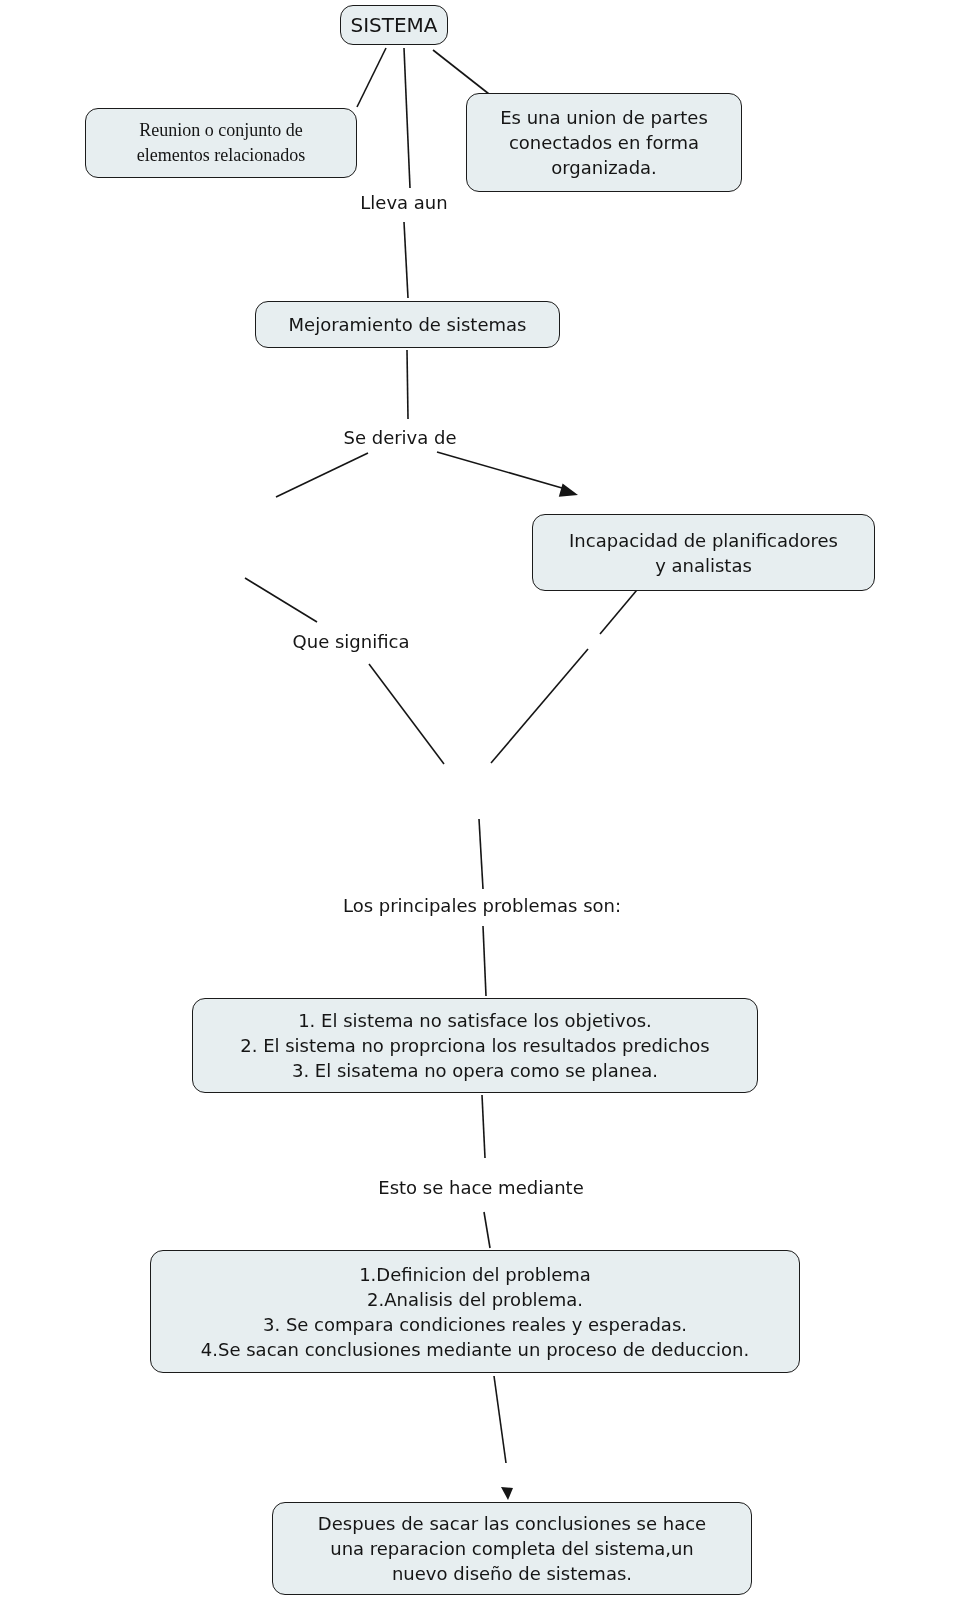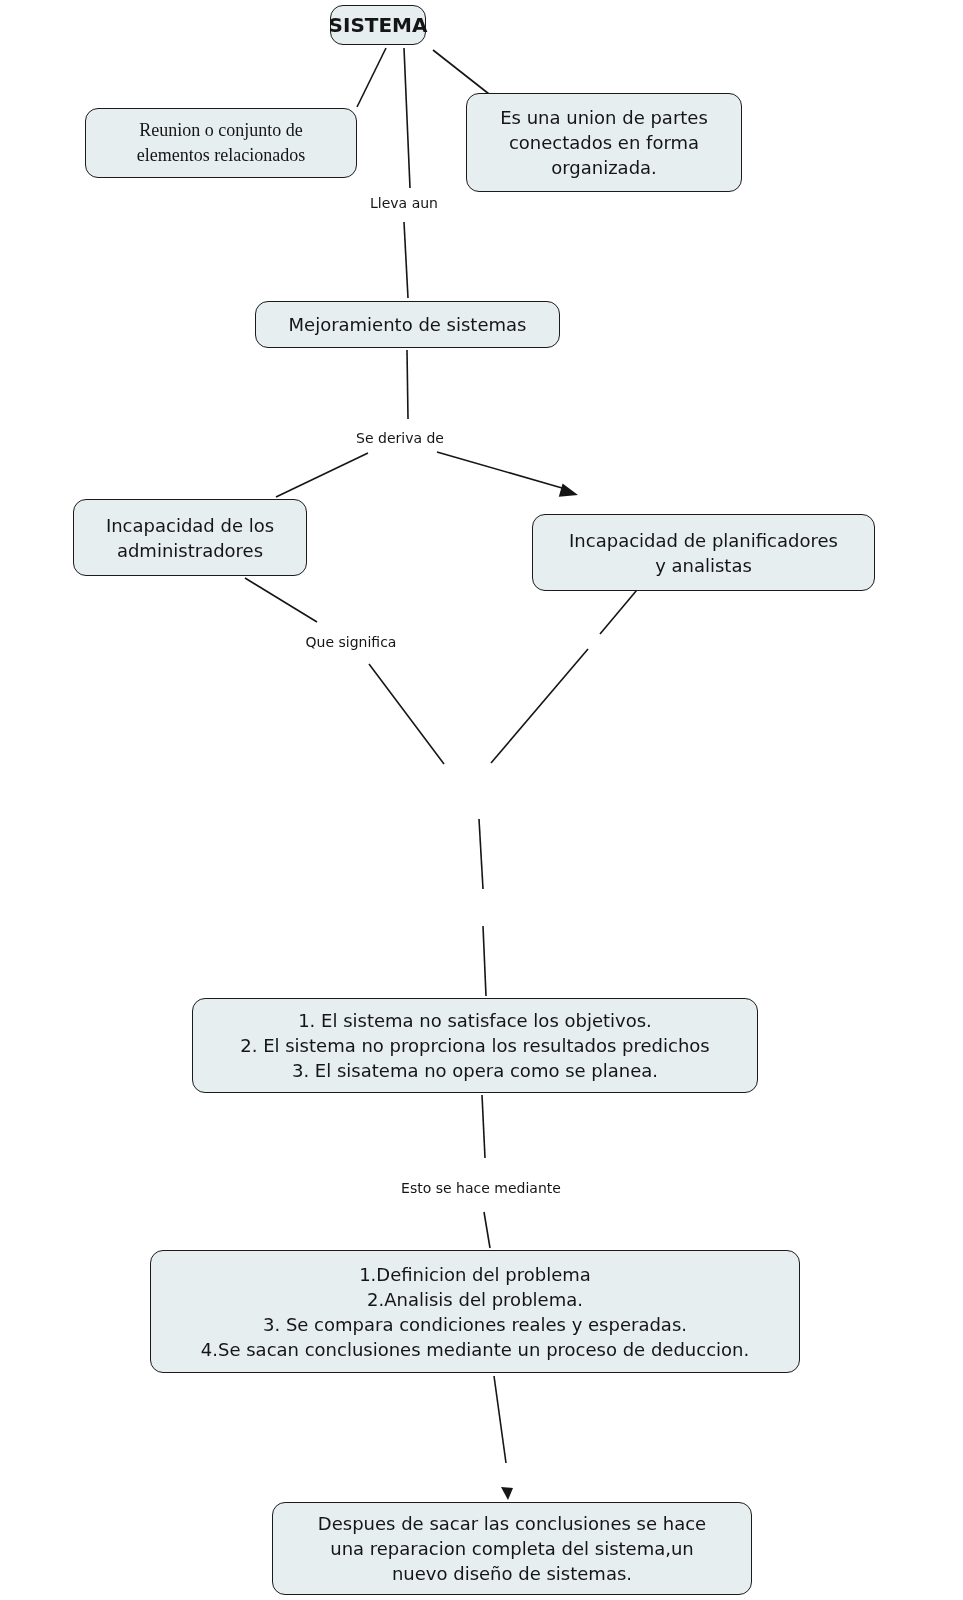--- a/index.html
+++ b/index.html
@@ -10,24 +10,24 @@
   svg.wires{position:absolute;left:0;top:0;width:963px;height:1600px;}
   .node{
     position:absolute;box-sizing:border-box;
     background:#e7eef0;border:1.6px solid #1b1b1b;border-radius:13px;
     display:flex;align-items:center;justify-content:center;text-align:center;
   }
   .node-label{white-space:pre;font-size:18px;line-height:25px;}
   #n-sistema .node-label{font-size:20px;}
   .link-label{
     position:absolute;transform:translateX(-50%);
-    font-size:14px;white-space:nowrap;line-height:24px;
+    font-size:18px;white-space:nowrap;line-height:24px;
   }
   
-  #n-sistema      {left:330px;top:5px;   width:96px;height:40px;font-weight:bold;}
+  #n-sistema      {left:340px;top:5px;   width:108px;height:40px;}
   #n-reunion      {left:85px; top:108px; width:272px;height:70px;font-family:Liberation Serif, serif;}
   #n-union        {left:466px;top:93px;  width:276px;height:99px;}
   #n-mejoramiento {left:255px;top:301px; width:305px;height:47px;}
   #n-incap-admin  {left:73px; top:499px; width:234px;height:77px;}
   #n-incap-plan   {left:532px;top:514px; width:343px;height:77px;}
   #n-asegurar     {left:3px;  top:766px; width:956px;height:50px;}
   #n-problemas    {left:192px;top:998px; width:566px;height:95px;}
   #n-mediante     {left:150px;top:1250px;width:650px;height:123px;}
   #n-despues      {left:272px;top:1502px;width:480px;height:93px;text-align:center;}
   
@@ -79,24 +79,20 @@
   <div class="node" id="n-mejoramiento">
     <span class="node-label">Mejoramiento de sistemas</span>
   </div>
 
   <div class="node" id="n-union">
     <span class="node-label">Es una union de partes
 conectados en forma
 organizada.</span>
   </div>
 
-  <div class="node" id="n-incap-admin">
-    <span class="node-label">Incapacidad de los
-administradores</span>
-  </div>
 
   <div class="node" id="n-incap-plan">
     <span class="node-label">Incapacidad de planificadores
 y analistas</span>
   </div>
 
 
   <div class="node" id="n-problemas">
     <span class="node-label">1. El sistema no satisface los objetivos.
 2. El sistema no proprciona los resultados predichos
@@ -112,15 +108,16 @@
 
   <div class="node" id="n-despues">
     <span class="node-label">Despues de sacar las conclusiones se hace
 una reparacion completa del sistema,un
 nuevo diseño de sistemas.</span>
   </div>
 
   <div class="link-label" id="l-lleva">Lleva aun</div>
   <div class="link-label" id="l-deriva">Se deriva de</div>
   <div class="link-label" id="l-significa">Que significa</div>
+  <div class="link-label" id="l-problemas-son">Los principales problemas son:</div>
   <div class="link-label" id="l-esto">Esto se hace mediante</div>
 
 </div>
 
 </body></html>

